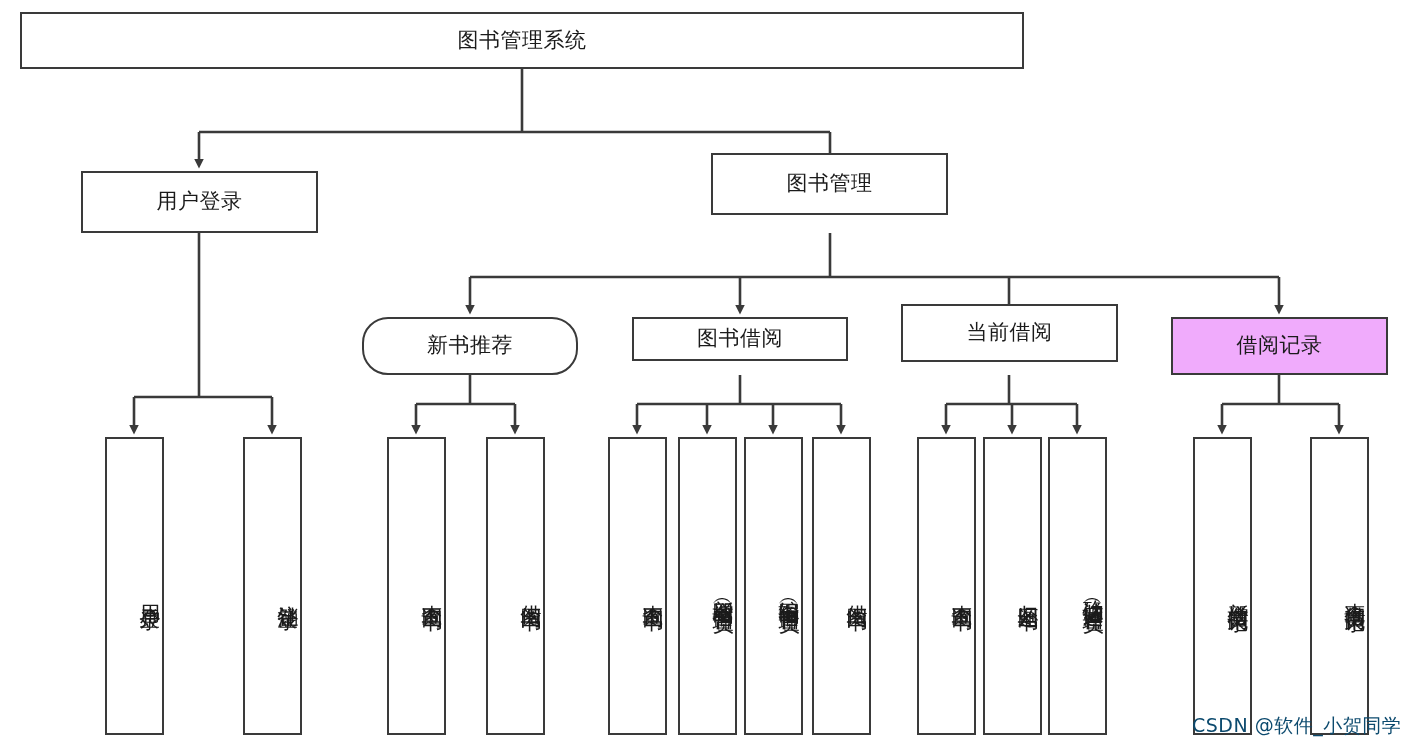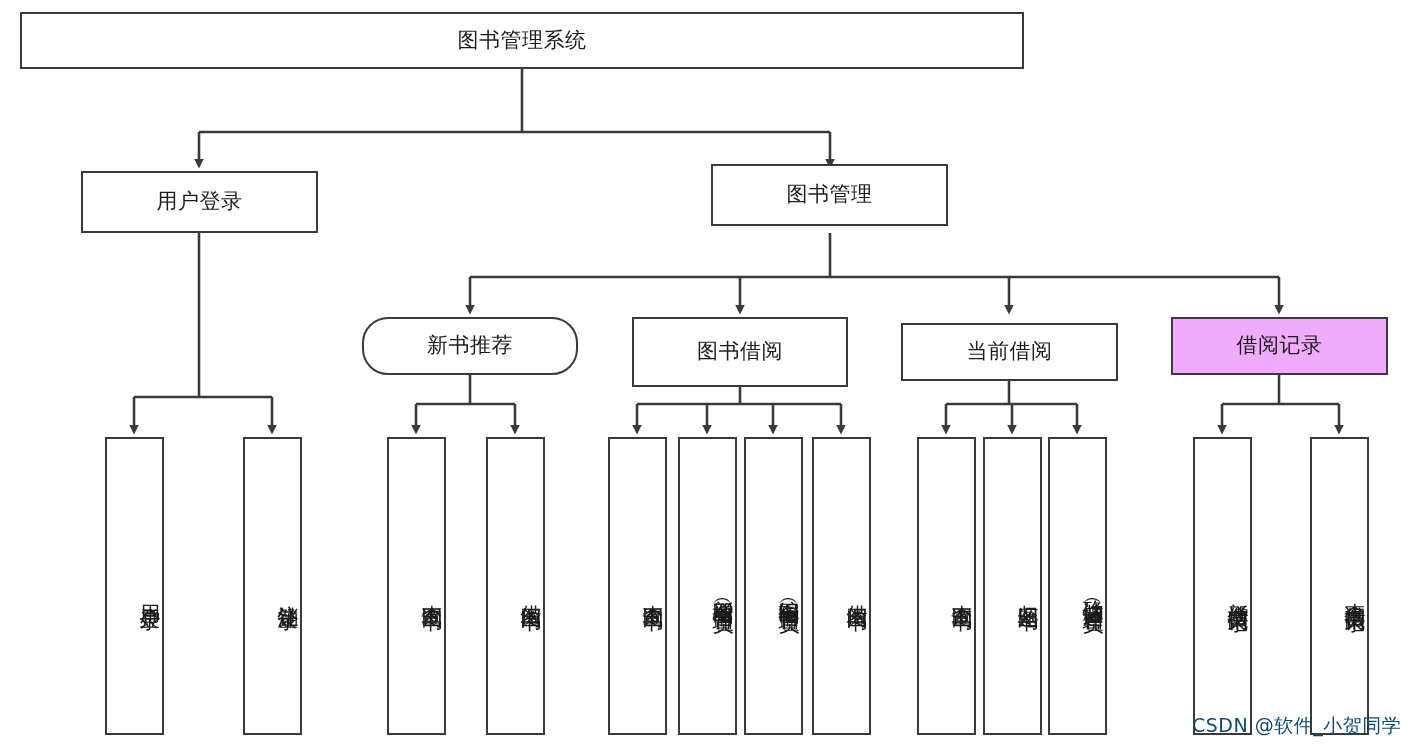--- a/index.html
+++ b/index.html
@@ -122,31 +122,31 @@
     </g>
   </svg>
 
   <div class="node horiz" style="left: 20px; top: 12px; width: 1004px; height: 57px; border-color: rgb(58, 58, 58); background: rgb(255, 255, 255); color: rgb(27, 27, 27);">
     <span class="label">图书管理系统</span>
   </div>
 
   <div class="node horiz" style="left: 81px; top: 171px; width: 237px; height: 62px; border-color: rgb(58, 58, 58); background: rgb(255, 255, 255); color: rgb(27, 27, 27);">
     <span class="label">用户登录</span>
   </div>
-  <div class="node horiz" style="left: 711px; top: 164px; width: 237px; height: 62px; border-color: rgb(58, 58, 58); background: rgb(255, 255, 255); color: rgb(27, 27, 27);">
+  <div class="node horiz" style="left: 711px; top: 153px; width: 237px; height: 62px; border-color: rgb(58, 58, 58); background: rgb(255, 255, 255); color: rgb(27, 27, 27);">
     <span class="label">图书管理</span>
   </div>
 
   <div class="node horiz" style="left: 362px; top: 317px; width: 216px; height: 58px; border-color: rgb(58, 58, 58); background: rgb(255, 255, 255); color: rgb(27, 27, 27); border-radius: 26px;">
     <span class="label">新书推荐</span>
   </div>
-  <div class="node horiz" style="left: 632px; top: 317px; width: 216px; height: 70px; border-color: rgb(58, 58, 58); background: rgb(255, 255, 255); color: rgb(27, 27, 27);">
+  <div class="node horiz" style="left: 632px; top: 317px; width: 216px; height: 44px; border-color: rgb(58, 58, 58); background: rgb(255, 255, 255); color: rgb(27, 27, 27);">
     <span class="label">图书借阅</span>
   </div>
-  <div class="node horiz" style="left: 901px; top: 323px; width: 217px; height: 58px; border-color: rgb(58, 58, 58); background: rgb(255, 255, 255); color: rgb(27, 27, 27);">
+  <div class="node horiz" style="left: 901px; top: 304px; width: 217px; height: 58px; border-color: rgb(58, 58, 58); background: rgb(255, 255, 255); color: rgb(27, 27, 27);">
     <span class="label">当前借阅</span>
   </div>
   <div class="node horiz" style="left: 1171px; top: 317px; width: 217px; height: 58px; border-color: rgb(58, 58, 58); background: #f0abfc; color: rgb(27, 27, 27);">
     <span class="label">借阅记录</span>
   </div>
 
   <div class="node vert" style="left: 105px; top: 437px; width: 59px; height: 298px; border-color: rgb(58, 58, 58); background: rgb(255, 255, 255); color: rgb(27, 27, 27);">
     <span class="label">用户登录</span>
   </div>
   <div class="node vert" style="left: 243px; top: 437px; width: 59px; height: 298px; border-color: rgb(58, 58, 58); background: rgb(255, 255, 255); color: rgb(27, 27, 27);">

